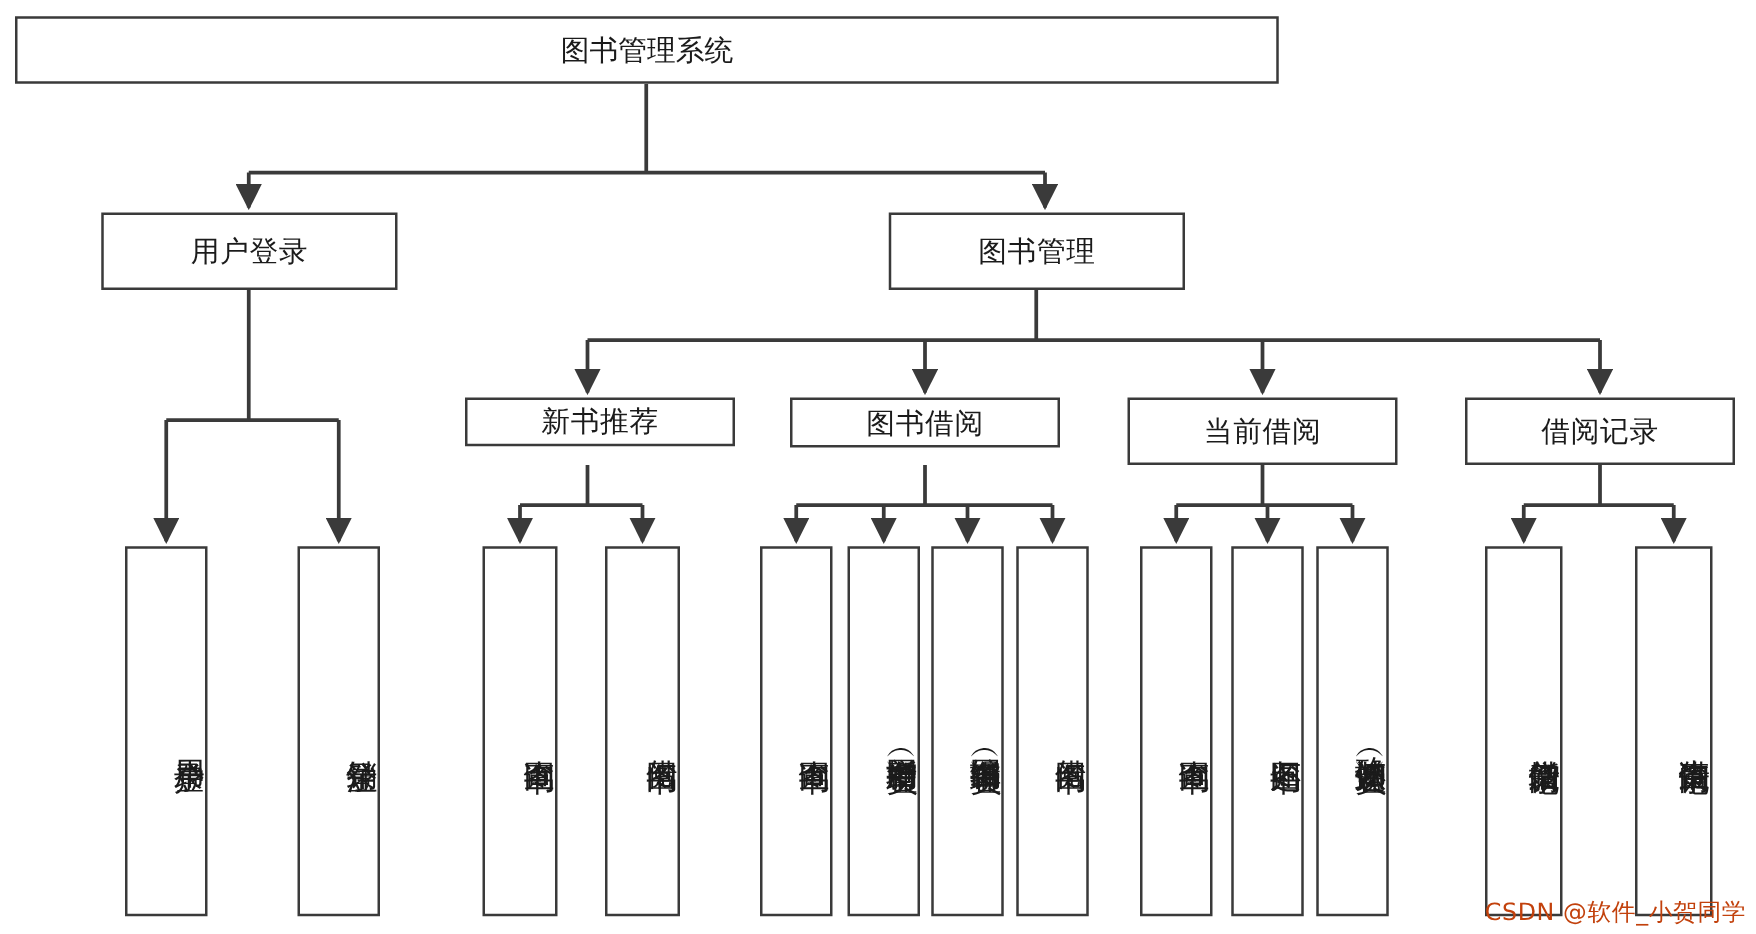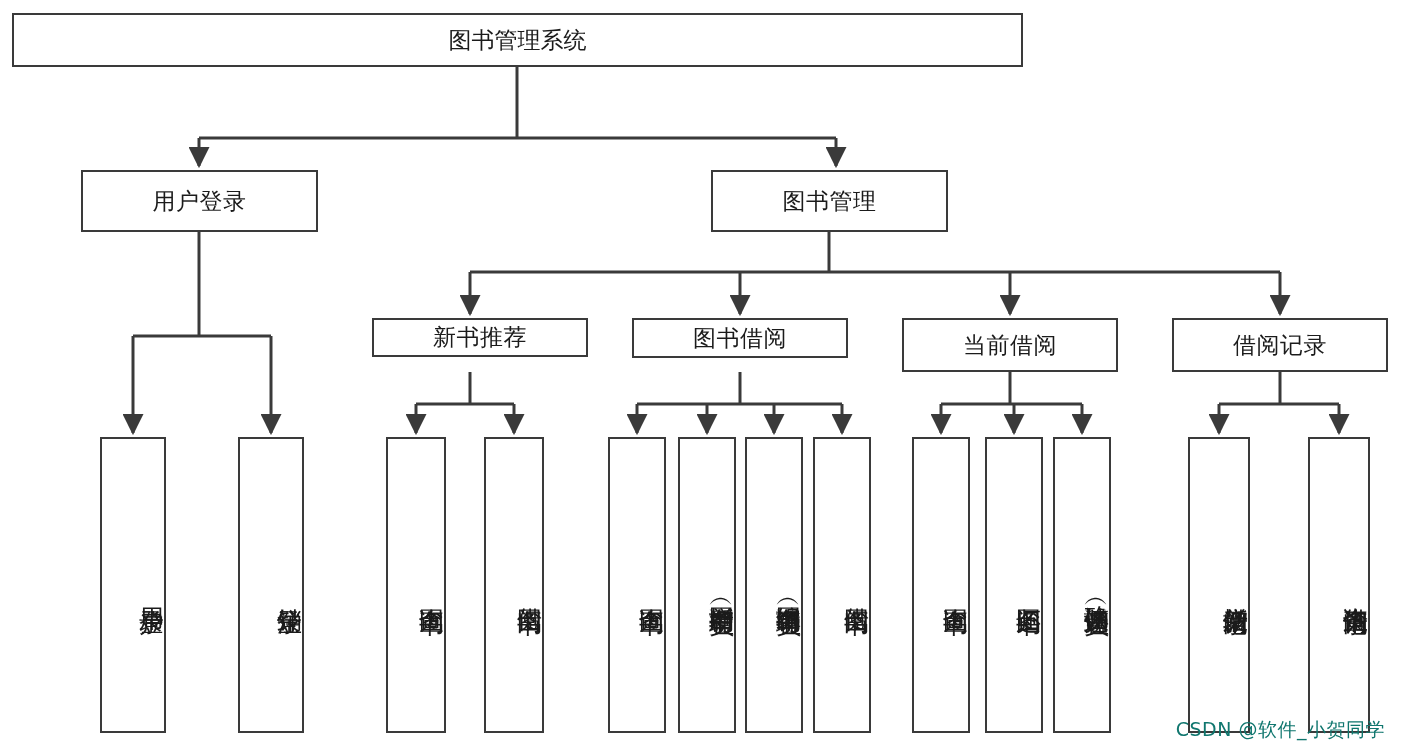--- a/index.html
+++ b/index.html
@@ -53,24 +53,24 @@
     align-items: flex-start;
     justify-content: center;
   }
   .leaf-text {
     writing-mode: vertical-rl;
     text-orientation: upright;
     white-space: nowrap;
   }
   #watermark {
     position: absolute;
-    right: 20px;
+    right: 8px;
     bottom: 4px;
     font-size: 19px;
-    color: #0f766e;
+    color: #c2410c;
     letter-spacing: 0.5px;
     white-space: nowrap;
     pointer-events: none;
   }
 </style>
 </head>
 <body>
 
 <div id="canvas">
 

